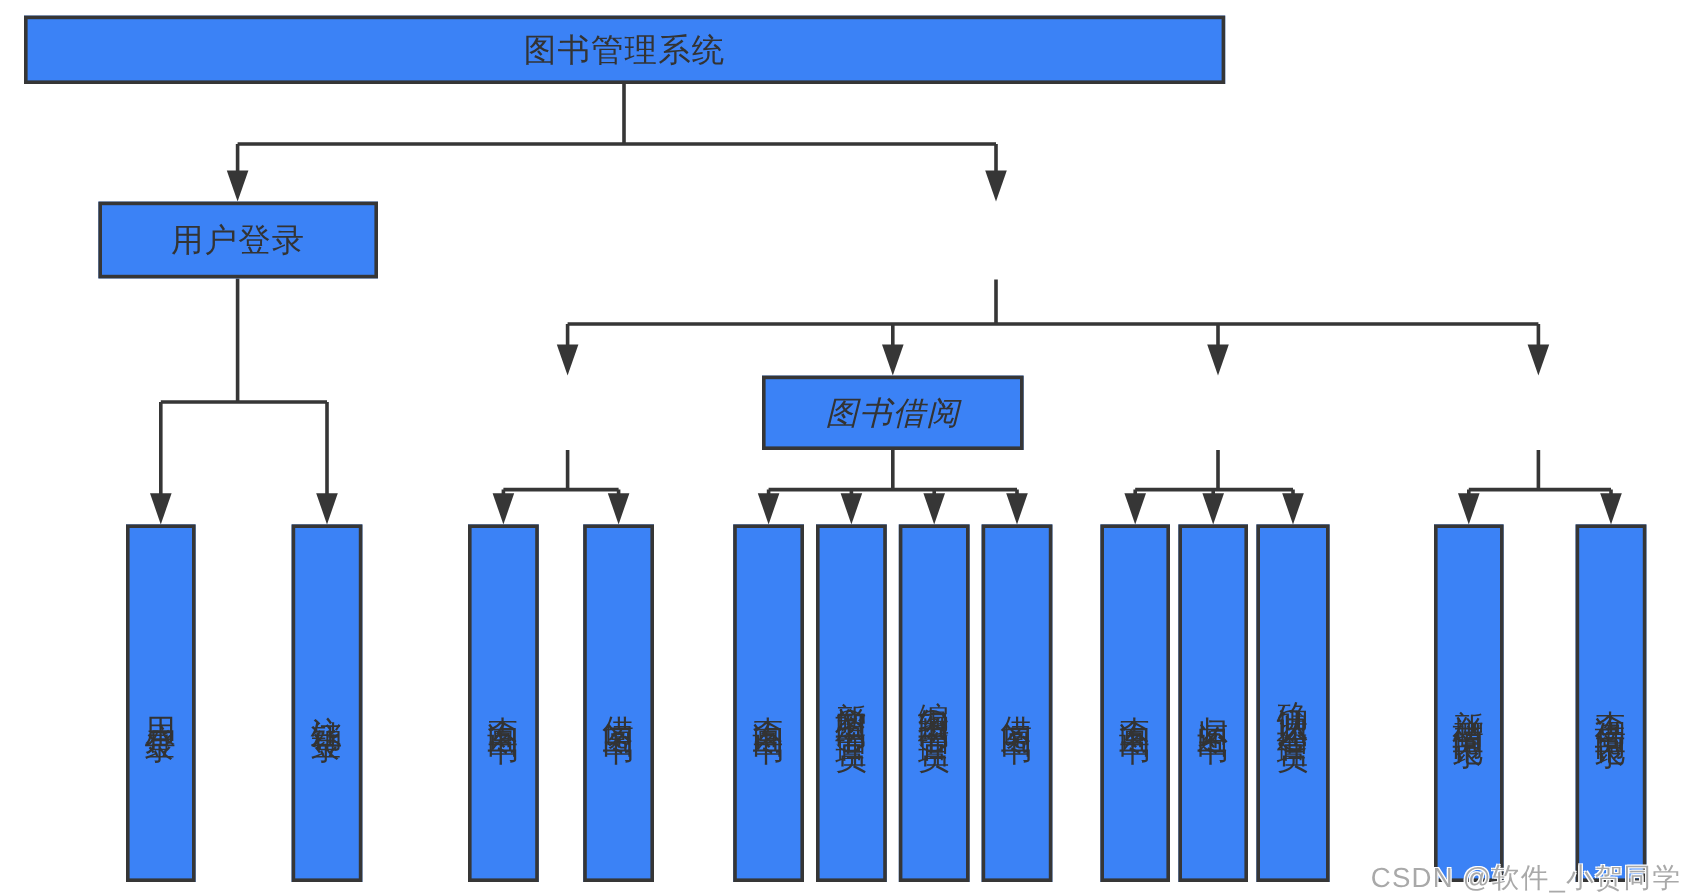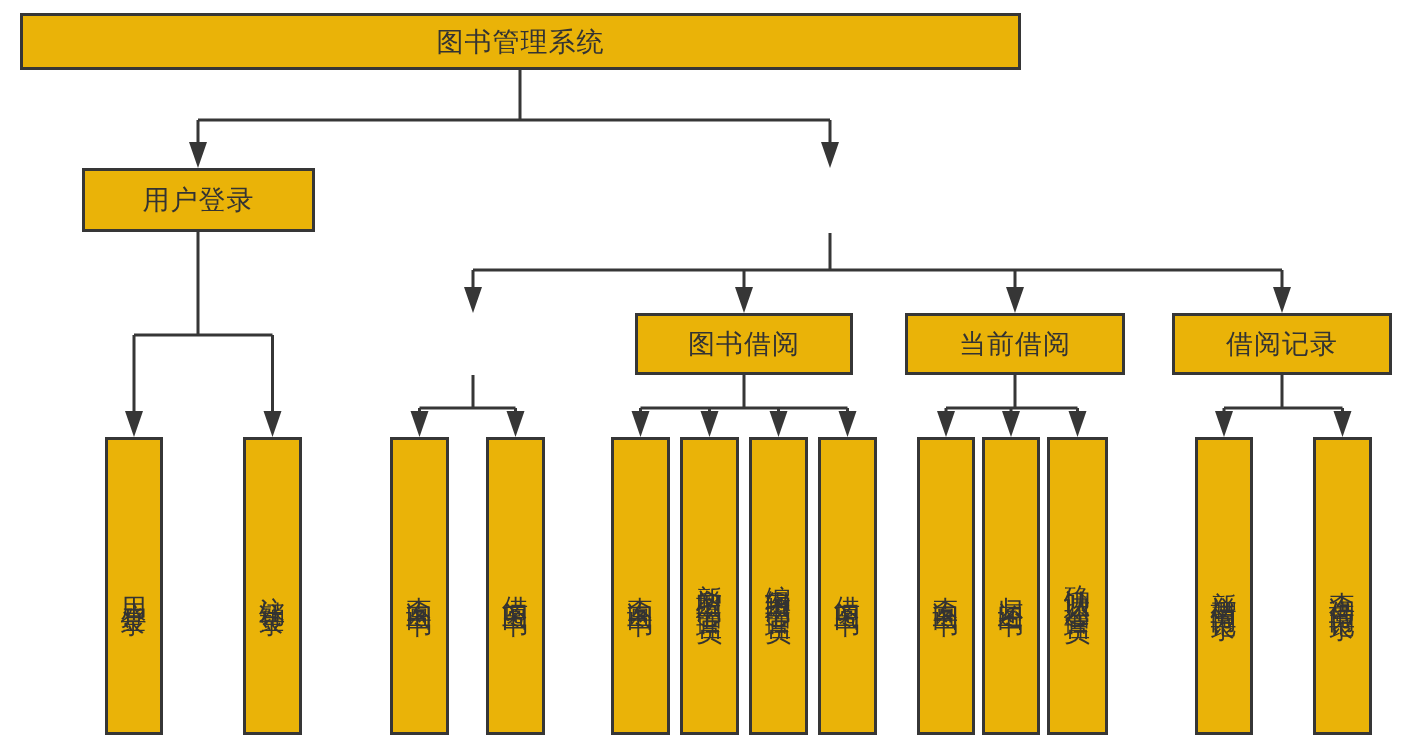--- a/index.html
+++ b/index.html
@@ -8,21 +8,21 @@
     width:1405px;height:747px;
     background:var(--bg,#ffffff);
     font-family:"Liberation Sans","DejaVu Sans",sans-serif;
     overflow:hidden;
   }
   .connectors{position:absolute;left:0;top:0;width:1405px;height:747px;}
   .box{
     position:absolute;
     box-sizing:border-box;
     border:3px solid var(--line,#363636);
-    background:#eab308;
+    background:#3b82f6;
     color:var(--text,#333333);
     display:flex;align-items:center;justify-content:center;
   }
   .box.h{font-size:27px;letter-spacing:1px;white-space:nowrap;}
   .box.v{
     font-size:26px;
     writing-mode:vertical-rl;
     text-orientation:mixed;
     letter-spacing:5px;
     line-height:1;
@@ -63,35 +63,34 @@
       <polygon fill="#363636" points="1002,411 1020,411 1011,437"></polygon>
       <polygon fill="#363636" points="1068.5,411 1086.5,411 1077.5,437"></polygon>
       <polygon fill="#363636" points="1215,411 1233,411 1224,437"></polygon>
       <polygon fill="#363636" points="1333.5,411 1351.5,411 1342.5,437"></polygon>
     </svg>
 
   <div class="box h" style="left:20px;top:13px;width:1001px;height:57px;">图书管理系统</div>
 
   <div class="box h" style="left:82px;top:168px;width:233px;height:64px;">用户登录</div>
 
-  <div class="box h" style="left:635px;top:313px;width:218px;height:62px;">图书借阅</div>
-  <div class="box h" style="left:905px;top:313px;width:220px;height:62px;">当前借阅</div>
-  <div class="box h" style="left:1172px;top:313px;width:220px;height:62px;">借阅记录</div>
+  <div class="box h" style="left:635px;top:313px;width:218px;height:62px;font-style:italic;">图书借阅</div>
 
   <div class="box v" style="left:105px;top:437px;width:58px;height:298px;">用户登录</div>
   <div class="box v" style="left:243px;top:437px;width:59px;height:298px;">注销登录</div>
 
   <div class="box v" style="left:390px;top:437px;width:59px;height:298px;">查询图书</div>
   <div class="box v" style="left:486px;top:437px;width:59px;height:298px;">借阅图书</div>
 
   <div class="box v" style="left:611px;top:437px;width:59px;height:298px;">查询图书</div>
   <div class="box v" style="left:680px;top:437px;width:59px;height:298px;">新增图书（管理员）</div>
   <div class="box v" style="left:749px;top:437px;width:59px;height:298px;">编辑图书（管理员）</div>
   <div class="box v" style="left:818px;top:437px;width:59px;height:298px;">借阅图书</div>
 
   <div class="box v" style="left:917px;top:437px;width:58px;height:298px;">查询图书</div>
   <div class="box v" style="left:982px;top:437px;width:58px;height:298px;">归还图书</div>
   <div class="box v" style="left:1047px;top:437px;width:61px;height:298px;">确认归还（管理员）</div>
 
   <div class="box v" style="left:1195px;top:437px;width:58px;height:298px;">新增借阅记录</div>
   <div class="box v" style="left:1313px;top:437px;width:59px;height:298px;">查询借阅记录</div>
 
+  <div class="watermark">CSDN @软件_小贺同学</div>
 </div>
 
 </body></html>

